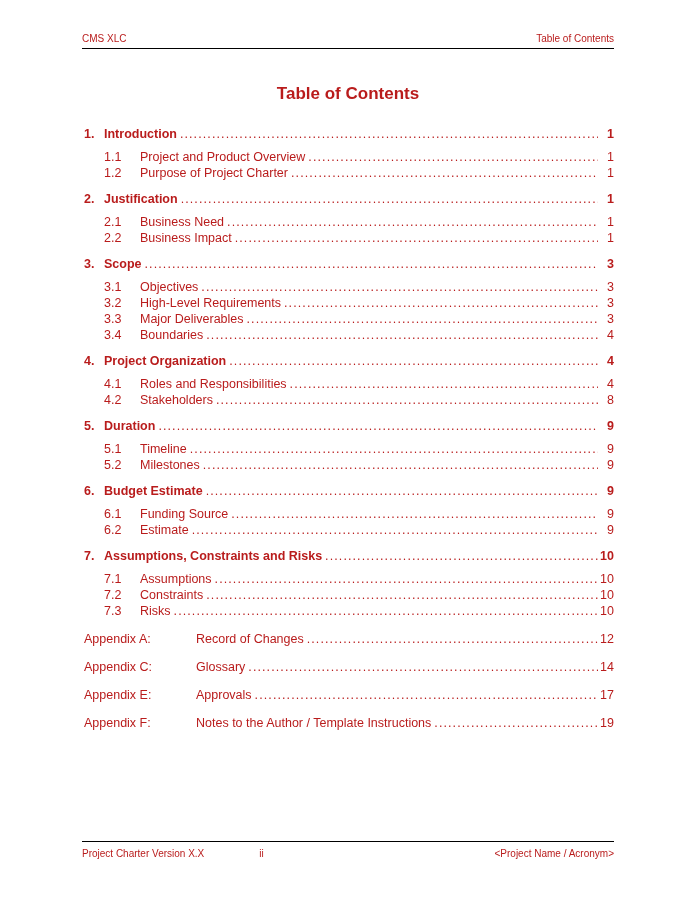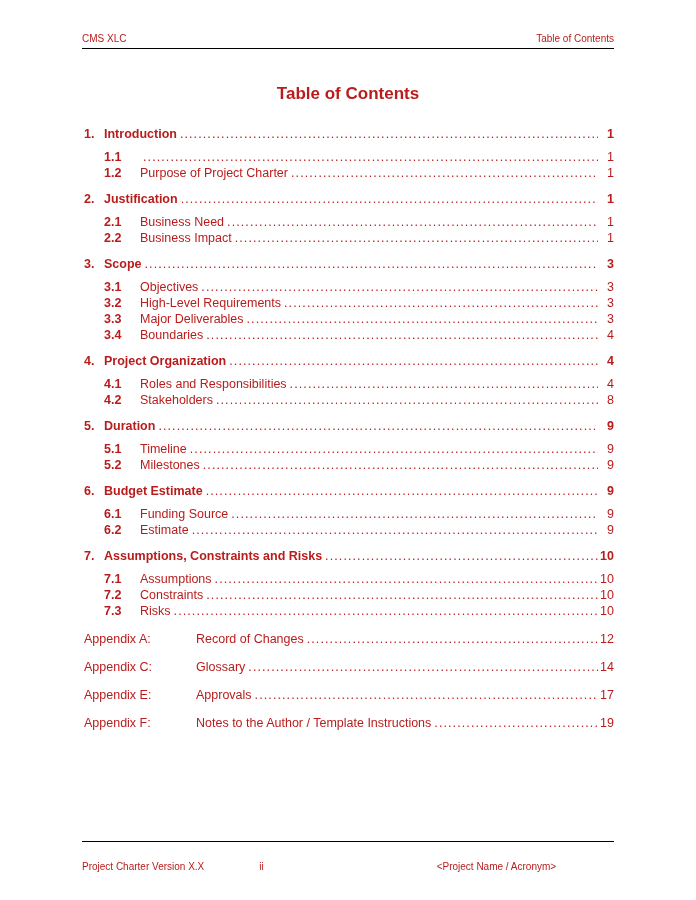--- a/index.html
+++ b/index.html
@@ -30,46 +30,46 @@
   }
   
   .toc-row {
     display:flex; align-items:baseline;
     white-space:nowrap;
     font-size:12.5px; line-height:16px;
   }
   .toc-l1 { font-weight:bold; margin:10px 0 7px 2px; }
   .toc-l1 .num { width:20px; flex:0 0 auto; }
   .toc-sub { margin-left:22px; }
-  .toc-sub .num { width:36px; flex:0 0 auto;font-weight:bold; }
+  .toc-sub .num { width:36px; flex:0 0 auto; }
   .toc-app { font-weight:normal; margin:12px 0 0 2px; }
   .toc-app .app-label { width:112px; flex:0 0 auto; }
   .entry-title { flex:0 0 auto; }
   .leader {
     flex:1 1 auto;
     overflow:hidden;
     margin:0 2px 0 3px;
     font-weight:normal;
     letter-spacing:1.1px;
   }
   .leader::after {
     content:"........................................................................................................................................................................................................";
   }
   .pageno { flex:0 0 auto; min-width:14px; text-align:right; }
   
   .ftr {
     position:absolute; top:841px; left:82px; right:82px;
     border-top:1px solid #000;
-    padding-top:19px;
+    padding-top:6px;
     display:flex; align-items:flex-start;
     font-size:10px; line-height:12px;
   }
   .ftr > span { flex:1 1 0; }
   .ftr .c { text-align:left; }
-  .ftr .r { }
+  .ftr .r { text-align:right; }
 </style>
 </head>
 <body>
 
 <div class="page">
 
   <div class="hdr">
     <span>CMS XLC</span>
     <span>Table of Contents</span>
   </div>
@@ -79,20 +79,21 @@
     <div>
   <div class="toc-row toc-l1">
     <span class="num">1.</span>
     <span class="entry-title">Introduction</span>
     <span class="leader"></span>
     <span class="pageno">1</span>
   </div>
 
   <div class="toc-row toc-sub">
     <span class="num">1.1</span>
+    <span class="entry-title">Project and Product Overview</span>
     <span class="leader"></span>
     <span class="pageno">1</span>
   </div>
 
   <div class="toc-row toc-sub">
     <span class="num">1.2</span>
     <span class="entry-title">Purpose of Project Charter</span>
     <span class="leader"></span>
     <span class="pageno">1</span>
   </div>

